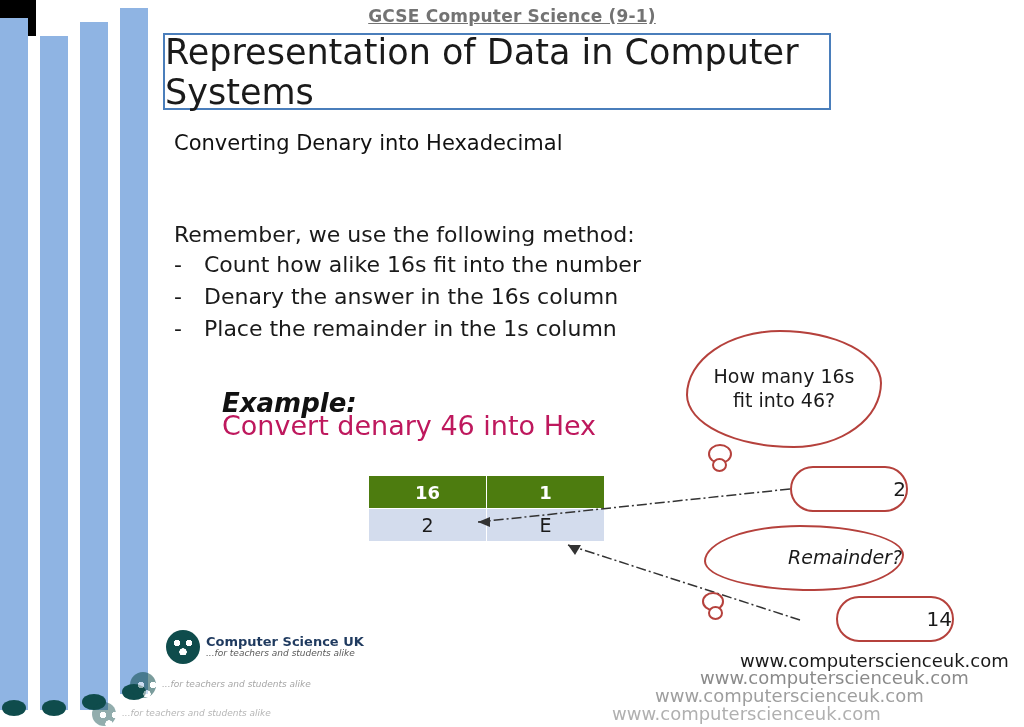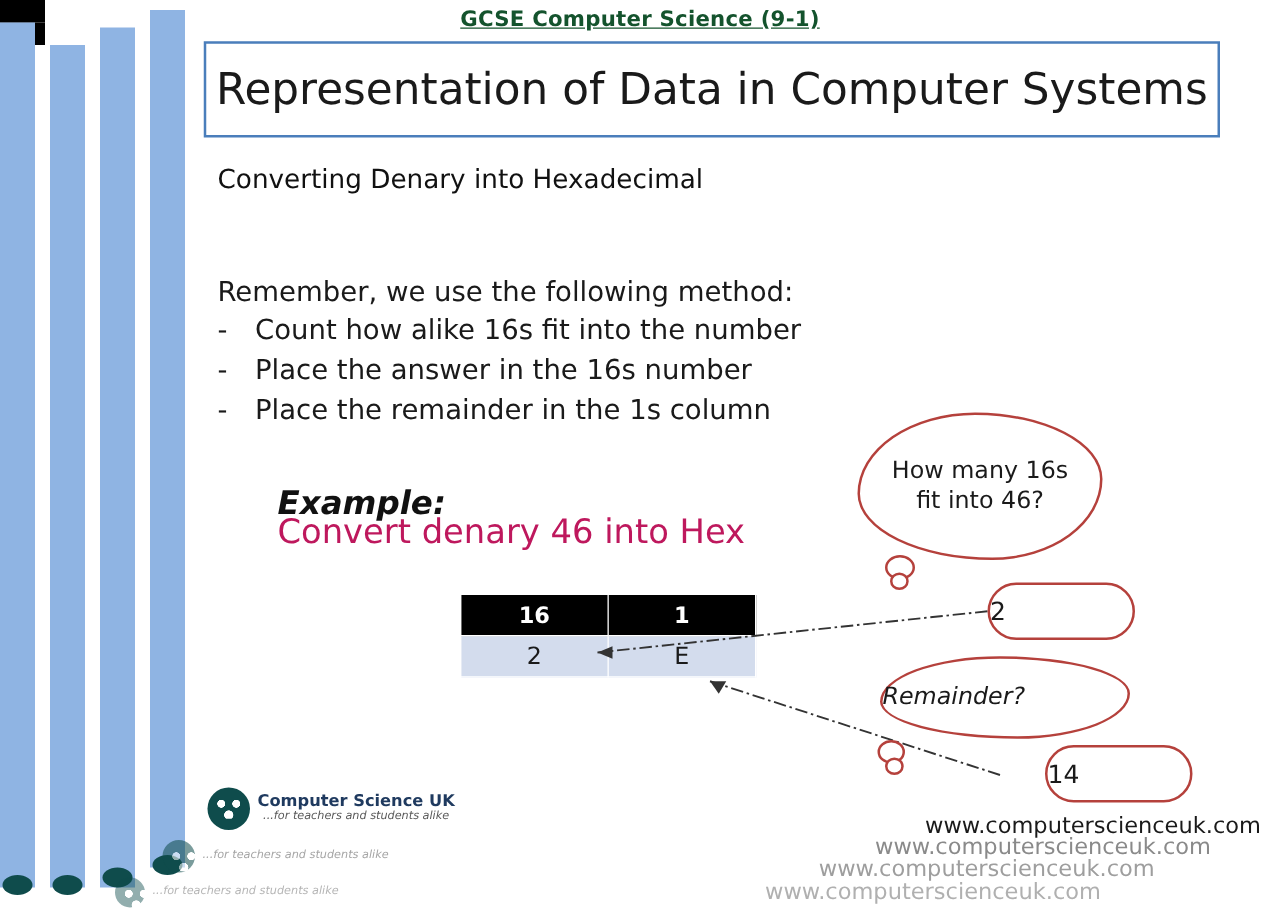--- a/index.html
+++ b/index.html
@@ -34,30 +34,30 @@
   
   .course-label {
     position: absolute;
     left: 0;
     top: 6px;
     width: 1024px;
     text-align: center;
     font-family: "DejaVu Sans", sans-serif;
     font-weight: bold;
     font-size: 17px;
-    color: #14532d;
+    color: #737373;
     text-decoration: underline;
     letter-spacing: 0.2px;
   }
 
   .title-box {
     position: absolute;
     left: 163px;
     top: 33px;
-    width: 813px;
+    width: 668px;
     height: 77px;
     border: 2px solid #4a7ebb;
     box-sizing: border-box;
     background: #ffffff;
   }
   .title-text {
     position: absolute;
     left: 0; top: 0;
     width: 100%; height: 100%;
     display: flex;
@@ -128,41 +128,41 @@
     border-collapse: collapse;
   }
   .conv-table td {
     width: 117px;
     height: 32px;
     text-align: center;
     font-size: 18px;
     padding: 0;
   }
   .conv-table .hdr td {
-    background: #000000;
+    background: #4d7c0f;
     color: #ffffff;
     font-weight: bold;
     border: 1px solid #ffffff;
   }
   .conv-table .val td {
     background: #d3dced;
     color: #1a1a1a;
     border: 1px solid #ffffff;
     font-size: 19px;
   }
 
   
   .bubble {
     position: absolute;
     border: 2px solid #b5413c;
     color: #1a1a1a;
     background: #ffffff;
     display: flex;
     align-items: center;
-    justify-content: flex-start;
+    justify-content: flex-end;
     text-align: center;
     box-sizing: border-box;
   }
   .thought-cloud {
     border-radius: 48% 52% 45% 55% / 55% 45% 55% 45%;
     font-size: 19px;
     line-height: 1.25;
   }
   .speech {
     border-radius: 42px;
@@ -195,21 +195,20 @@
     left: 7px; top: 9px;
     width: 20px; height: 16px;
     background:
       radial-gradient(circle at 4px 4px, #ffffff 3px, transparent 3.4px),
       radial-gradient(circle at 16px 4px, #ffffff 3px, transparent 3.4px),
       radial-gradient(circle at 10px 13px, #ffffff 3.5px, transparent 3.9px);
   }
   .logo-text {
     margin-left: 6px;
     line-height: 1.05;
-    text-align: center;
   }
   .logo-title {
     font-size: 13px;
     color: #1f3a5f;
     font-weight: 600;
   }
   .logo-sub {
     font-size: 9px;
     color: #5a5a5a;
     font-style: italic;
@@ -252,21 +251,21 @@
 
   <div class="body-intro">Remember, we use the following method:</div>
 
   <div class="bullets">
     <div class="bullet-row">
       <span class="bullet-dash">-</span>
       <span>Count how alike 16s fit into the number</span>
     </div>
     <div class="bullet-row">
       <span class="bullet-dash">-</span>
-      <span>Place the answer in the 16s number</span>
+      <span>Denary the answer in the 16s column</span>
     </div>
     <div class="bullet-row">
       <span class="bullet-dash">-</span>
       <span>Place the remainder in the 1s column</span>
     </div>
   </div>
 
   <div class="example-label">Example:</div>
   <div class="example-text">Convert denary 46 into Hex</div>
 

